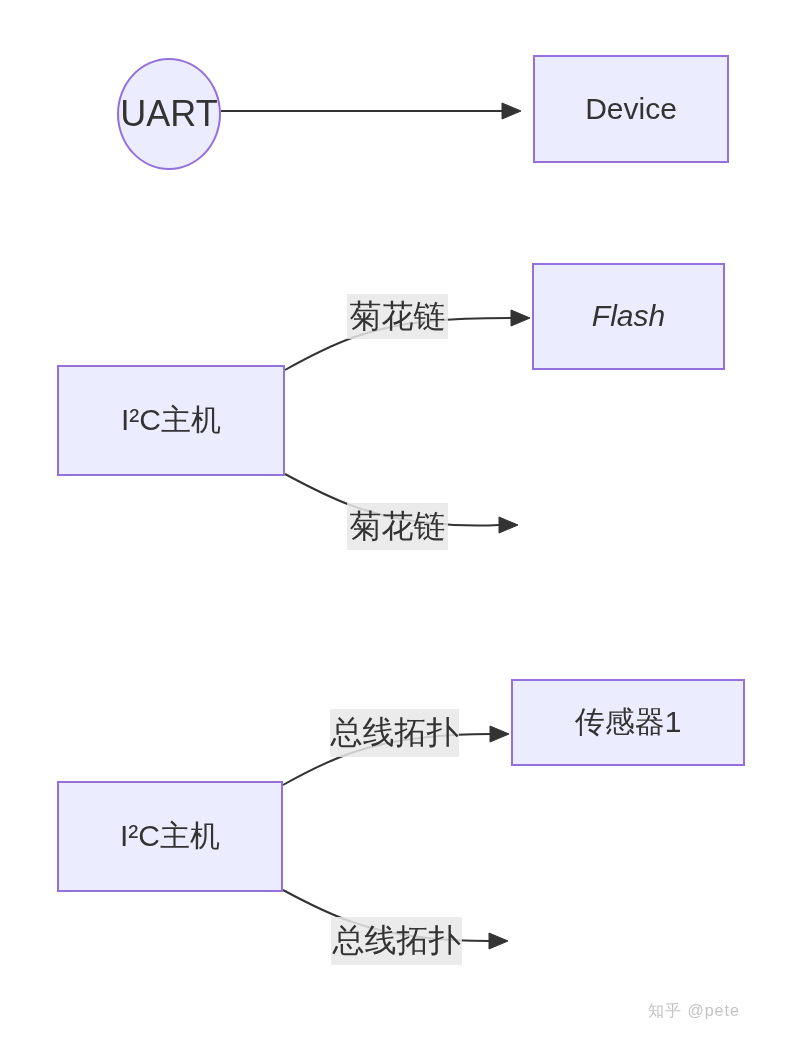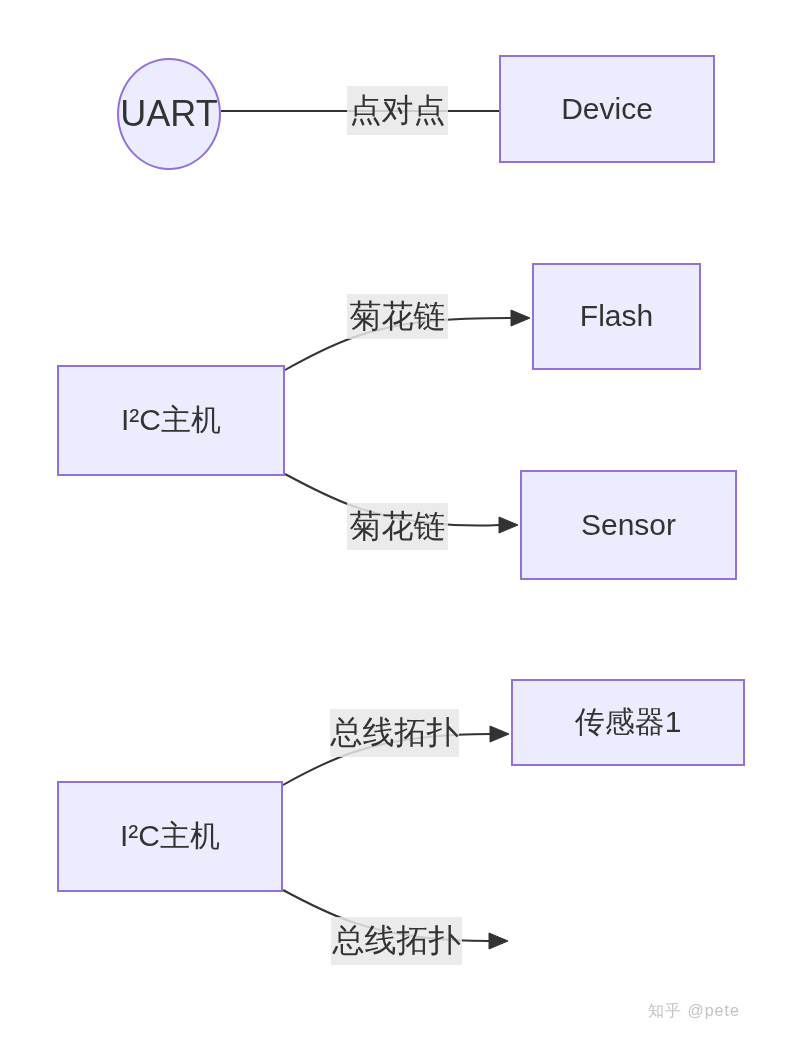--- a/index.html
+++ b/index.html
@@ -34,23 +34,23 @@
     background:var(--label-bg);color:var(--text);
     font-size:32px;white-space:nowrap;box-sizing:border-box;
   }
   .watermark{
     position:absolute;left:648px;top:1001px;width:150px;
     font-size:16px;color:var(--watermark);text-align:left;
     letter-spacing:1px;
   }
   
   #n-uart   {left:117px;top:58px;width:104px;height:112px;}
-  #n-device {left:499px;top:55px;width:216px;height:108px;}
+  #n-device {left:533px;top:55px;width:196px;height:108px;}
   #n-spi    {left:57px; top:365px;width:228px;height:111px;}
-  #n-flash  {left:532px;top:263px;width:169px;height:107px;}
+  #n-flash  {left:532px;top:263px;width:193px;height:107px;font-style:italic;}
   #n-sensor {left:520px;top:470px;width:217px;height:110px;}
   #n-i2c    {left:57px; top:781px;width:226px;height:111px;}
   #n-sensor1{left:511px;top:679px;width:234px;height:87px;}
   #n-sensor2{left:510px;top:885px;width:235px;height:111px;}
   
   #l-p2p {left:347px;top:86px; width:101px;height:49px;}
   #l-dc1 {left:347px;top:294px;width:101px;height:45px;}
   #l-dc2 {left:347px;top:503px;width:101px;height:47px;}
   #l-bus1{left:330px;top:709px;width:129px;height:48px;}
   #l-bus2{left:331px;top:917px;width:131px;height:48px;}
@@ -71,28 +71,26 @@
     <path d="M 285,474 C 335,501 370,517 430,523 C 458,526 478,526 499,525"></path>
     <polygon points="499,517 518,525 499,533"></polygon>
 
     <path d="M 283,785 C 333,757 368,743 428,737 C 455,734 472,734 491,734"></path>
     <polygon points="490,726 509,734 490,742"></polygon>
 
     <path d="M 283,890 C 333,917 368,932 428,938 C 455,941 470,941 489,941"></path>
     <polygon points="489,933 508,941 489,949"></polygon>
   </svg>
 
-  <div class="edge-label" id="l-p2p">点对点</div>
   <div class="edge-label" id="l-dc1">菊花链</div>
   <div class="edge-label" id="l-dc2">菊花链</div>
   <div class="edge-label" id="l-bus1">总线拓扑</div>
   <div class="edge-label" id="l-bus2">总线拓扑</div>
 
   <div class="node circle" id="n-uart">UART</div>
   <div class="node" id="n-device">Device</div>
   <div class="node" id="n-spi">I²C主机</div>
   <div class="node" id="n-flash">Flash</div>
-  <div class="node" id="n-sensor">Sensor</div>
   <div class="node" id="n-i2c">I²C主机</div>
   <div class="node" id="n-sensor1">传感器1</div>
 
   <div class="watermark">知乎 @pete</div>
 </div>
 
 </body></html>

